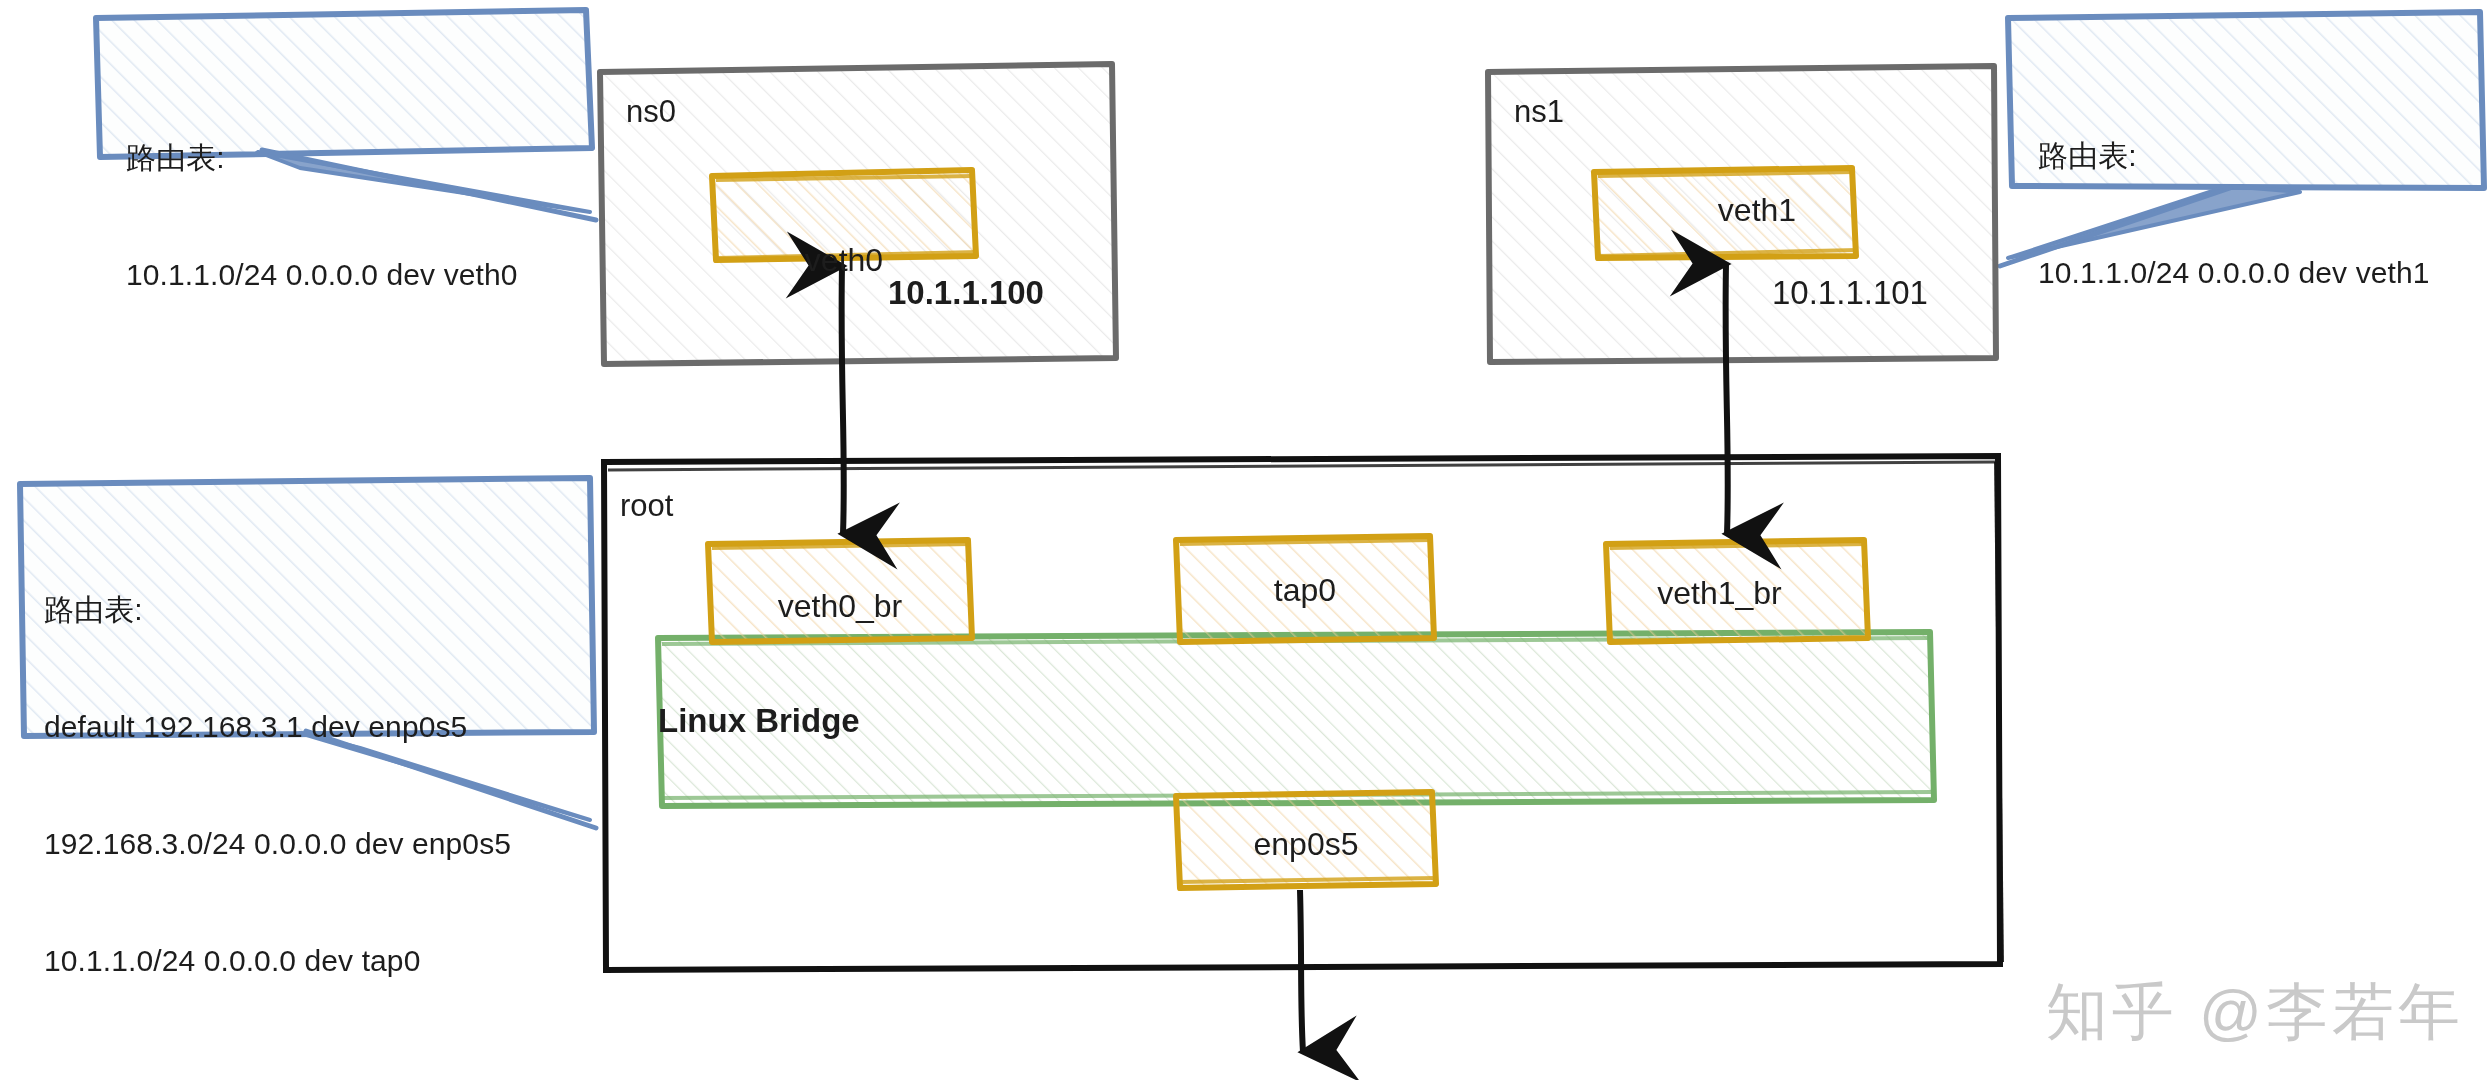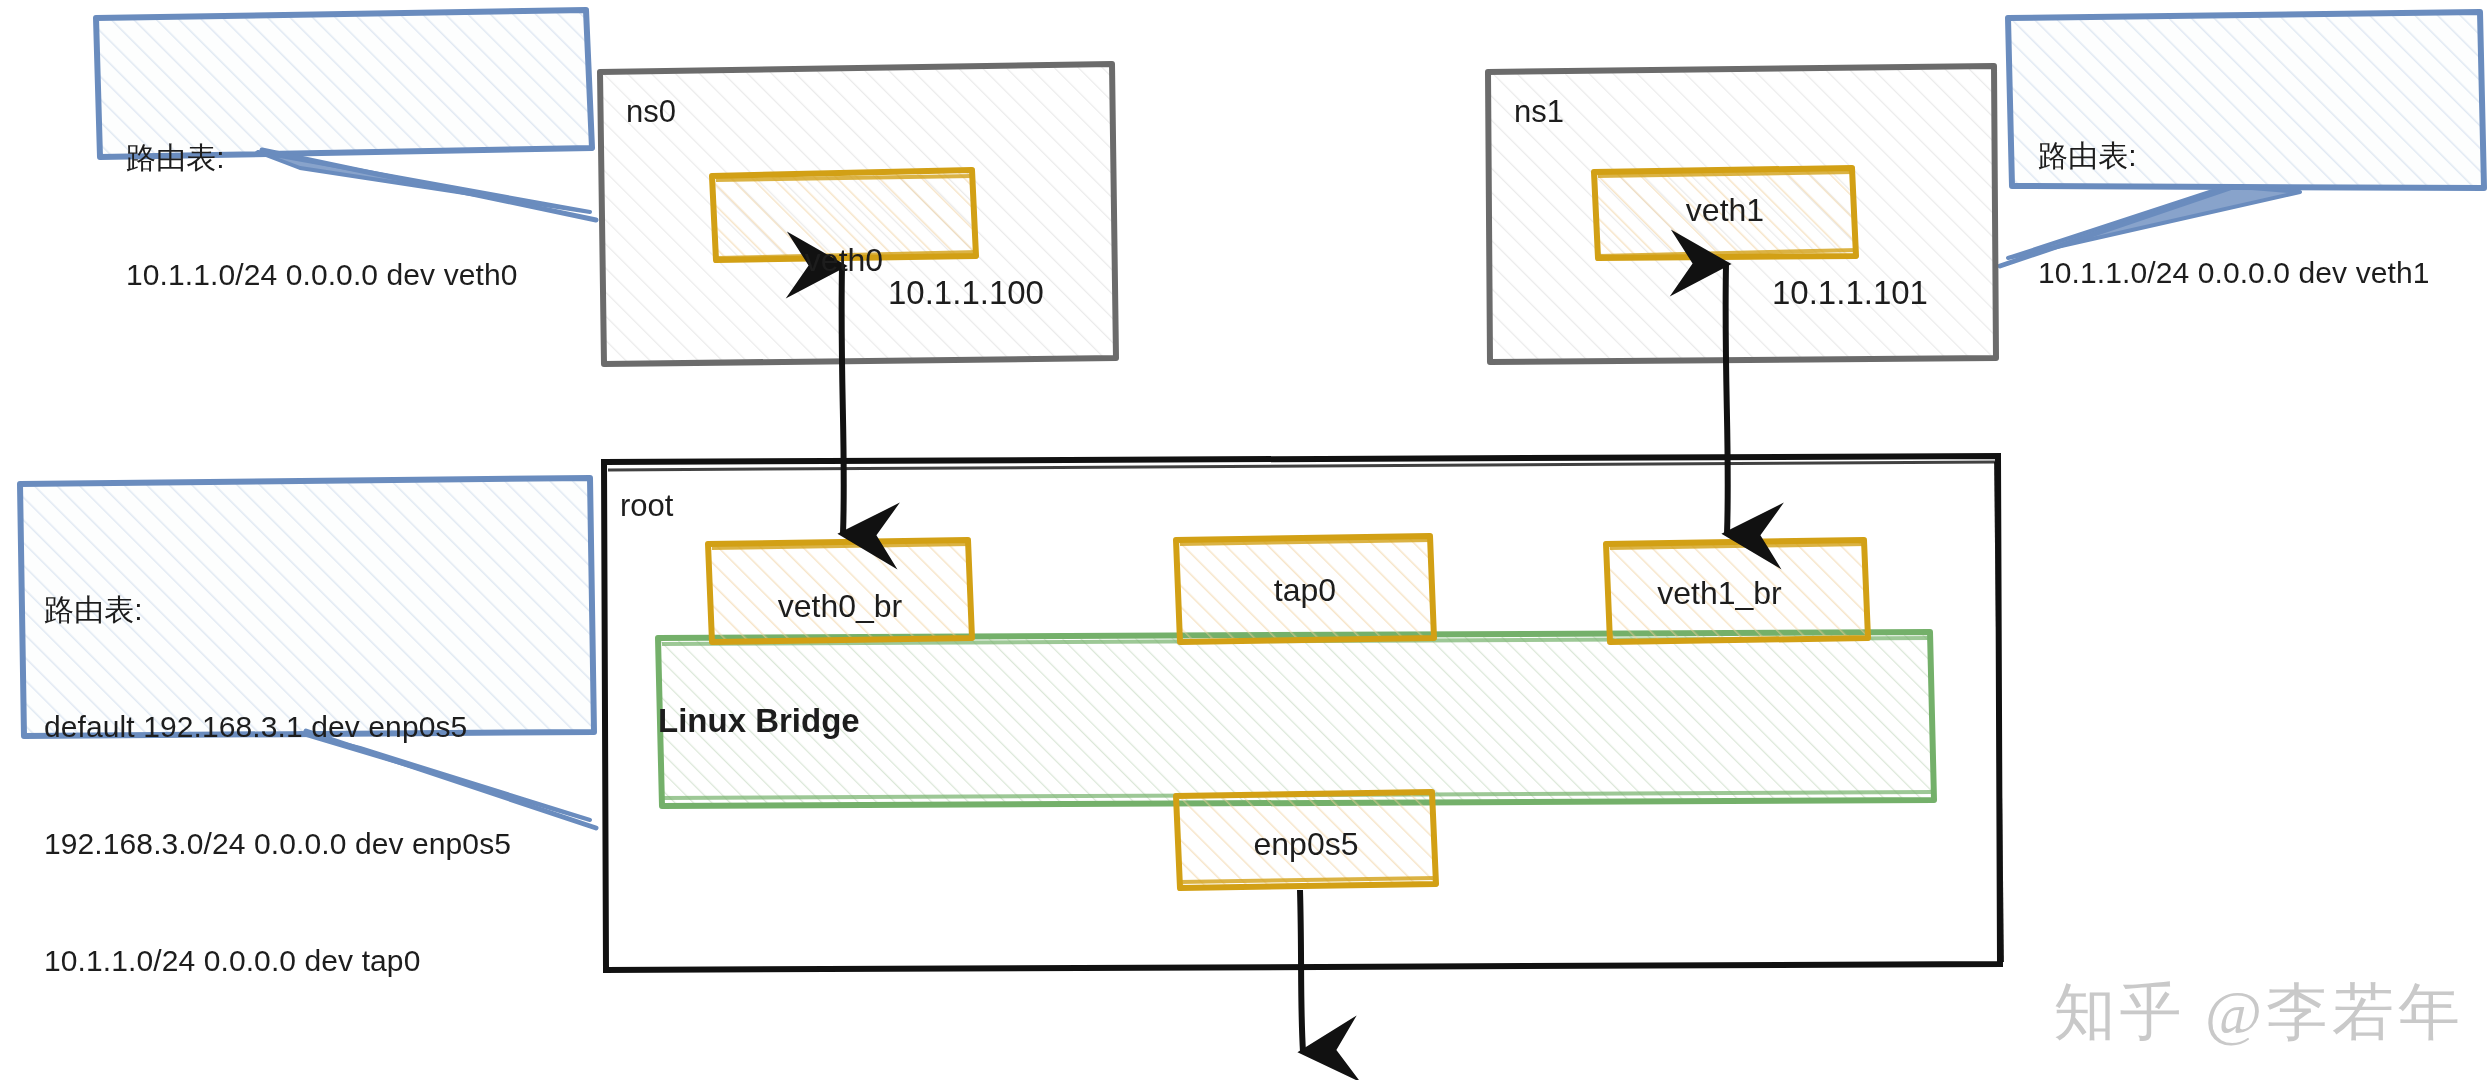--- a/index.html
+++ b/index.html
@@ -56,21 +56,21 @@
     font-size: 31px;
   }
 
   .watermark {
     position: absolute;
     right: 28px;
     bottom: 26px;
     font-size: 62px;
     color: #c9c9c9;
     letter-spacing: 4px;
-    font-family: Liberation Serif, serif;
+    font-family: Liberation Sans, sans-serif;
     white-space: pre;
   }
 </style>
 </head>
 <body>
 
 <svg id="canvas" viewBox="0 0 2492 1080" xmlns="http://www.w3.org/2000/svg">
   <defs>
 
     <pattern id="hatchBlue" width="16" height="16" patternTransform="rotate(-45)" patternUnits="userSpaceOnUse">
@@ -201,24 +201,24 @@
 
 <div class="txt callout-text" style="left:44px; top:512px;">
   <span class="line">路由表:</span>
   <span class="line">default 192.168.3.1 dev enp0s5</span>
   <span class="line">192.168.3.0/24 0.0.0.0 dev enp0s5</span>
   <span class="line">10.1.1.0/24 0.0.0.0 dev tap0</span>
 </div>
 
 <div class="txt ns-label" style="left:626px; top:92px;">ns0</div>
 <div class="txt dev-label" style="left:712px; top:192px; width:264px;margin-top:48px;">veth0</div>
-<div class="txt ip-label" style="left:888px; top:272px;">10.1.1.100</div>
+<div class="txt ip-label" style="left:888px; top:272px;font-weight:bold;">10.1.1.100</div>
 
 <div class="txt ns-label" style="left:1514px; top:92px;">ns1</div>
-<div class="txt dev-label" style="left:1594px; top:190px; width:262px;">veth1</div>
+<div class="txt dev-label" style="left:1594px; top:190px; width:262px;padding-left:32px;">veth1</div>
 <div class="txt ip-label" style="left:1772px; top:272px;">10.1.1.101</div>
 
 <div class="txt root-label" style="left:620px; top:486px;">root</div>
 <div class="txt dev-label" style="left:708px; top:573px; width:264px;margin-top:13px;">veth0_br</div>
 <div class="txt dev-label" style="left:1176px; top:570px; width:258px;">tap0</div>
 <div class="txt dev-label" style="left:1606px; top:573px; width:227px;">veth1_br</div>
 <div class="txt bridge-label" style="left:658px; top:700px; width:1422px; text-align:left;font-weight:bold;">Linux Bridge</div>
 <div class="txt dev-label" style="left:1176px; top:824px; width:260px;">enp0s5</div>
 
 <div class="watermark">知乎 @李若年</div>

